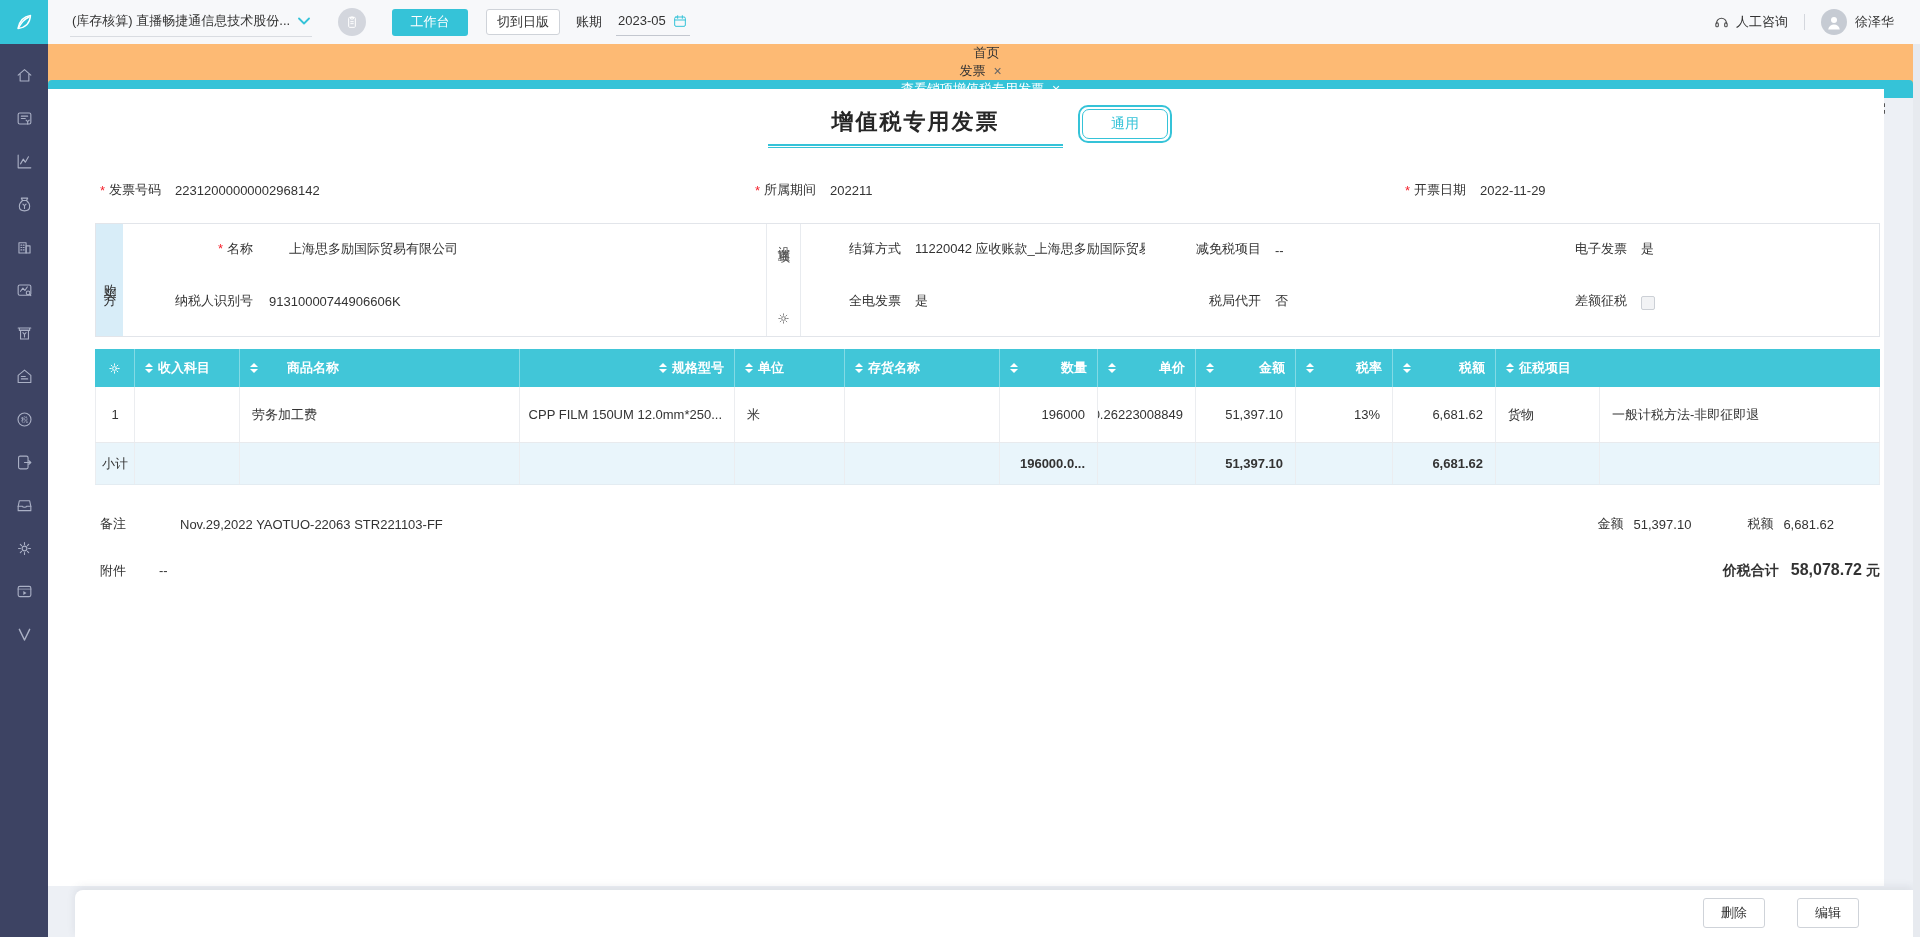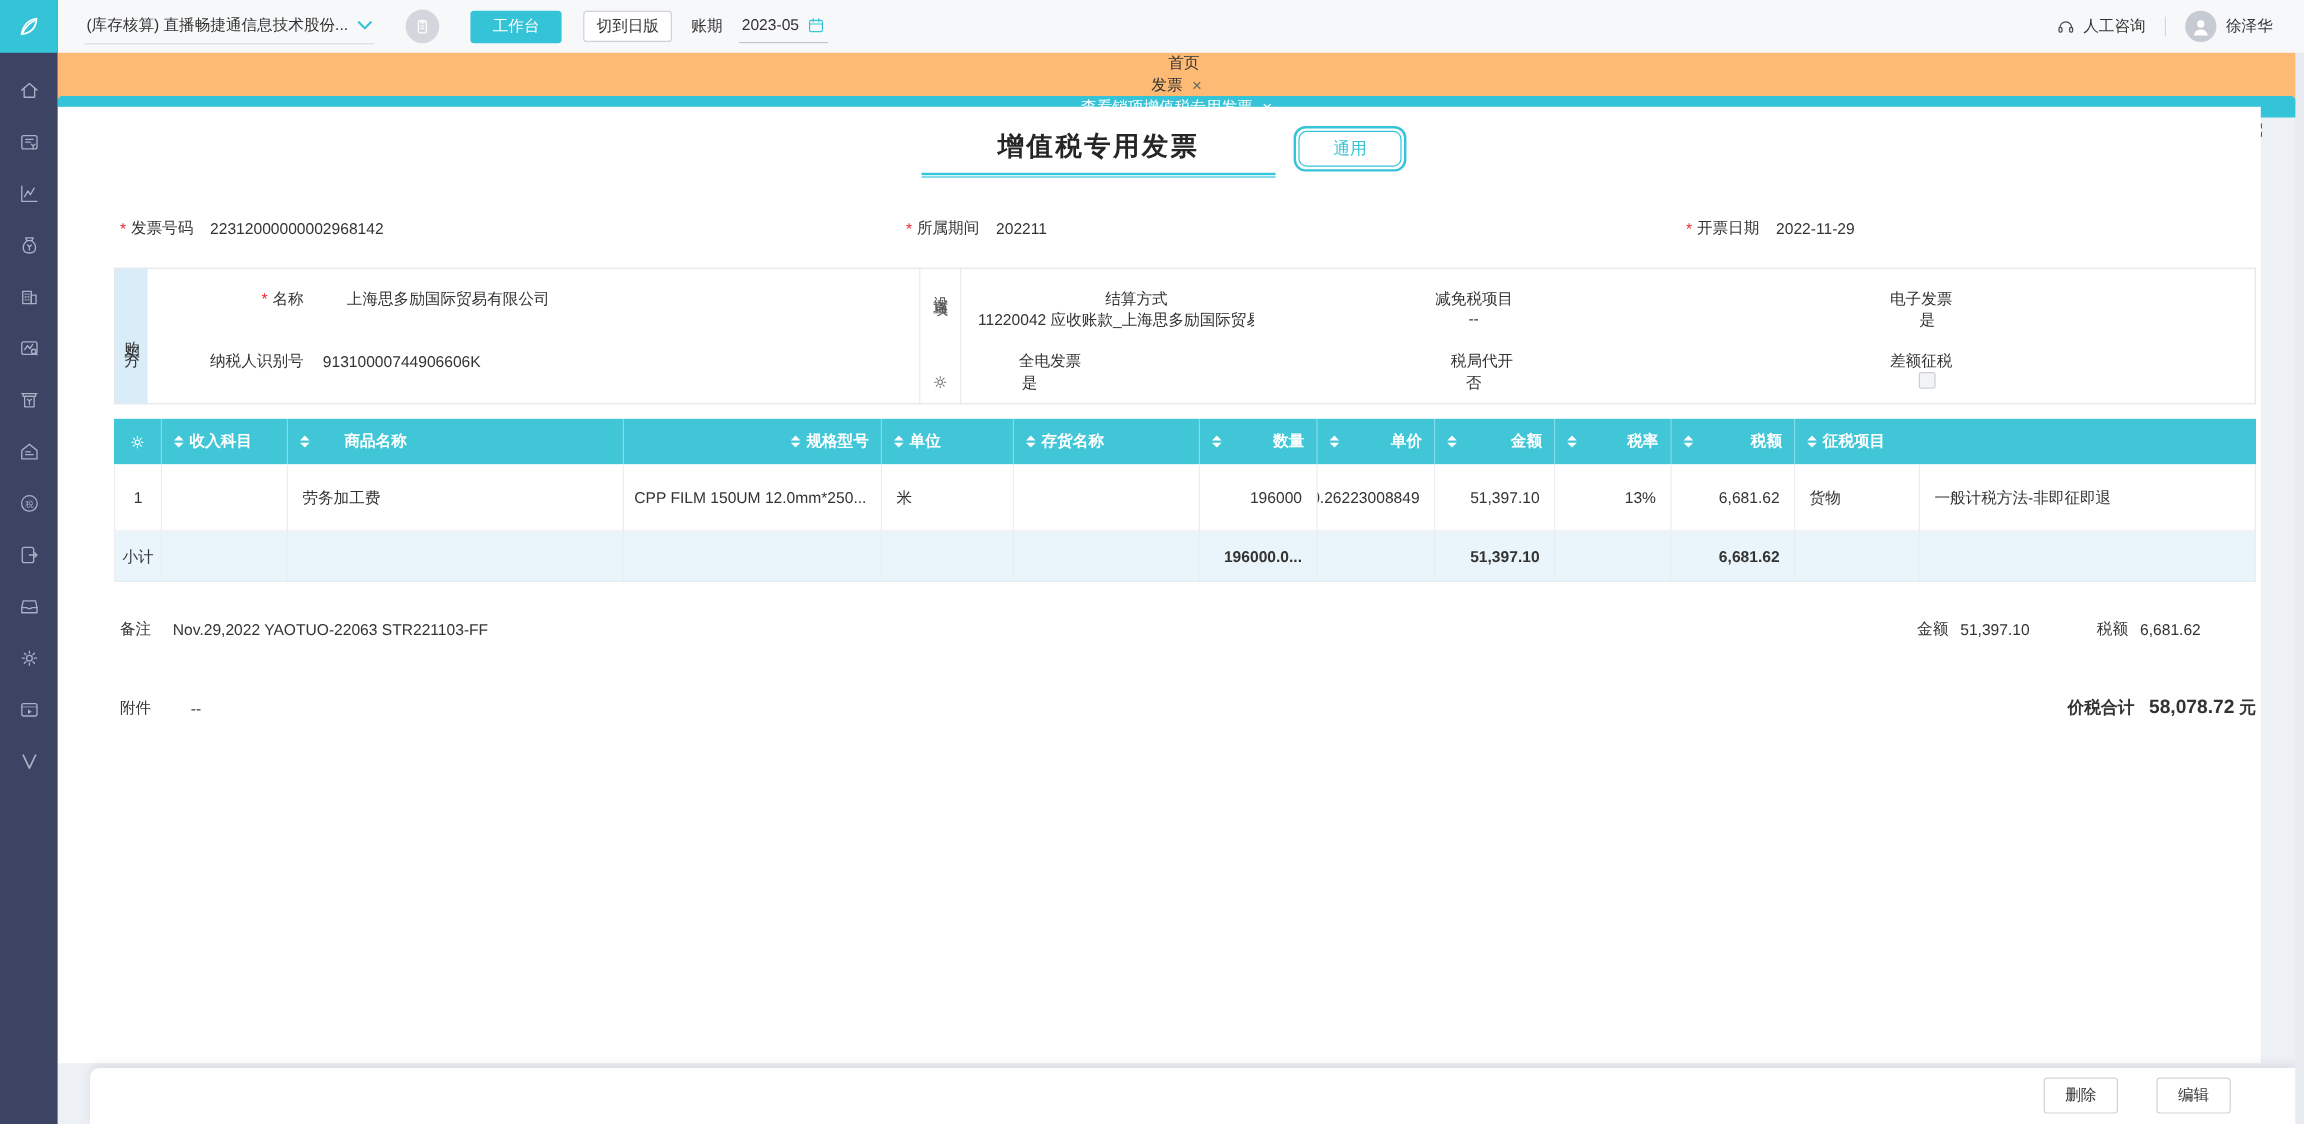--- a/index.html
+++ b/index.html
@@ -71,21 +71,21 @@
   .b-row { position:absolute; left:0; right:0; display:flex; align-items:center; }
   .b-row.r1 { top:16px;gap:20px; } .b-row.r2 { top:68px; }
   .b-lbl { width:130px; text-align:right; color:#333; }
   .b-val { margin-left:16px; color:#333; }
   .settings-strip { width:35px; border-left:1px solid #e8ebef; border-right:1px solid #e8ebef; display:flex; flex-direction:column; align-items:center; justify-content:space-between; padding:12px 0 10px; cursor:pointer; }
   .settings-strip .stxt { writing-mode:vertical-rl; text-orientation:upright; letter-spacing:3px; color:#555; font-size:12.5px; }
   .settings-strip svg { width:15px; height:15px; stroke:#777; stroke-width:1.4; fill:none; stroke-linecap:round; }
   .info-area { position:relative; flex:1; }
   .i-row { position:absolute; left:0; right:0; height:20px; }
   .i-row.r1 { top:16px; } .i-row.r2 { top:68px; }
-  .i-group { position:absolute; display:flex; align-items:center;flex-direction:column; }
+  .i-group { position:absolute; display:flex; align-items:flex-end; }
   .g1 { left:0; } .g2 { left:380px; } .g3 { left:770px; }
   .i-lbl { display:inline-block; text-align:right; color:#333; }
   .g1 .i-lbl { width:100px; } .g2 .i-lbl { width:80px; } .g3 .i-lbl { width:56px; }
   .i-val { margin-left:14px; color:#333; max-width:230px; white-space:nowrap; overflow:hidden; }
   .checkbox { margin-left:14px; width:14px; height:14px; border:1px solid #ccd0d6; border-radius:2px; background:#f2f3f5; cursor:pointer; }
 
   
   .tbl { position:absolute; left:47px; top:260px; width:1785px; }
   .trow { display:flex; width:100%; }
   .thead { background:#41c6d8; height:38px; }
@@ -105,26 +105,26 @@
   .tbl .trow .tc:first-child { border-left:1px solid #ebedf0; }
   .tc.ta-r { justify-content:flex-end; }
   .tc.ta-c { justify-content:center; }
   .tc.bold { font-weight:700; }
   
   .c0{width:40px;} .c1{width:105px;} .c2{width:280px;gap:24px;} .c3{width:215px;justify-content:flex-end;} .c4{width:110px;}
   .c5{width:155px;} .c6{width:98px;} .c7{width:98px;} .c8{width:100px;} .c9{width:97px;}
   .c10{width:103px;} .c11{width:104px;} .c12{width:280px;}
 
   
-  .remark-row { position:absolute; left:52px; right:4px; top:426px; display:flex; align-items:center; }
+  .remark-row { position:absolute; left:52px; right:4px; top:426px; display:flex; align-items:center;gap:36px; }
   .remark-row .rlabel { margin-right:18px; }
   .r-right { margin-left:auto; display:flex; align-items:center; margin-right:46px; }
   .r-right .rlabel { margin-right:10px; }
   .r-gap { width:56px; }
-  .attach-row { position:absolute; left:52px; right:4px; top:492px; display:flex; align-items:center;gap:15px; }
+  .attach-row { position:absolute; left:52px; right:4px; top:472px; display:flex; align-items:center;gap:15px; }
   .attach-row .rlabel { margin-right:18px; }
   .total-wrap { margin-left:auto; display:flex; align-items:baseline; }
   .total-lbl { font-weight:700; font-size:14px; margin-right:12px; }
   .total-val { font-weight:700; font-size:16px; }
   .total-unit { font-weight:700; font-size:14px; margin-left:4px; }
 
   
   .footer { position:absolute; left:75px; top:890px; width:1838px; height:47px; background:#fff; border-radius:8px 0 0 0; box-shadow:0 -3px 8px rgba(60,70,90,.10); }
   .footer .fbtn { position:absolute; top:8px; width:62px; height:30px; background:#fff; border:1px solid #cfd3d9; border-radius:3px; color:#333; font-size:13px; cursor:pointer; font-family:inherit; }
   .fbtn.del { left:1628px; }

